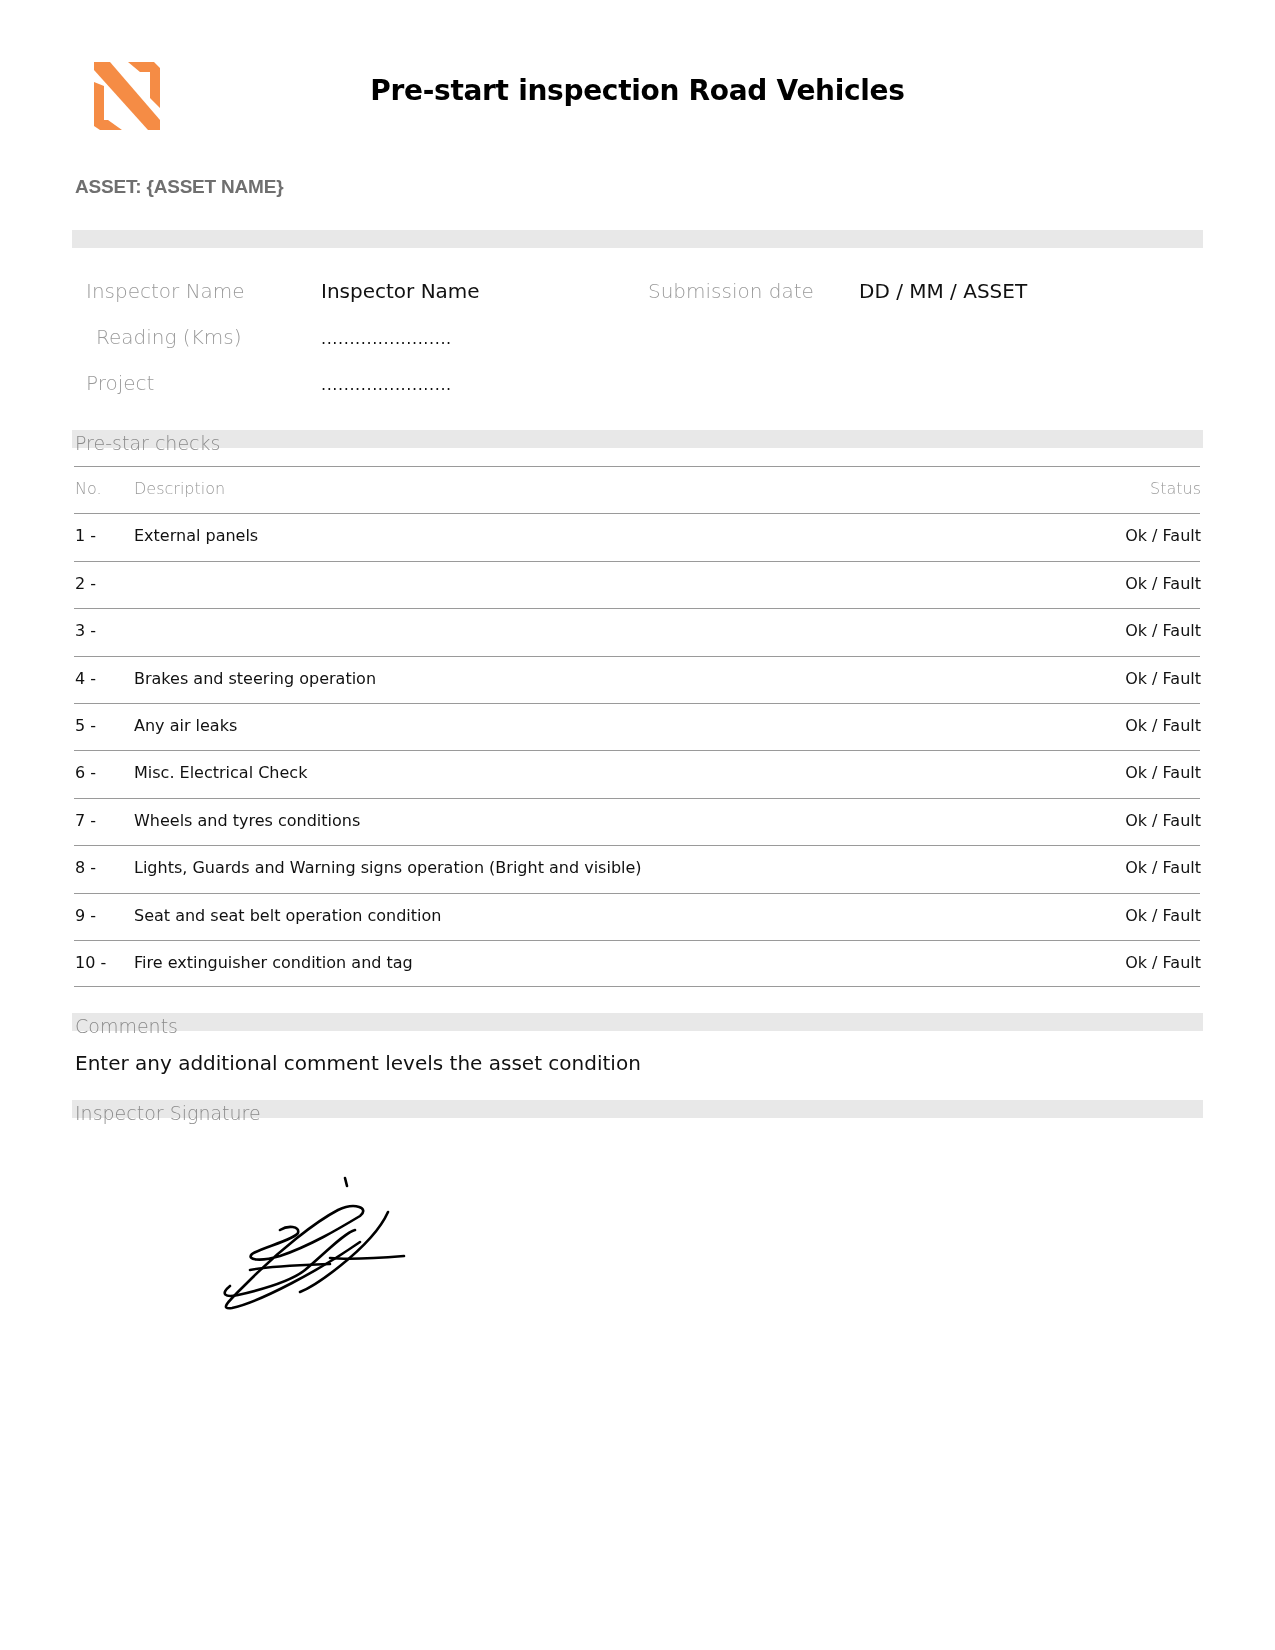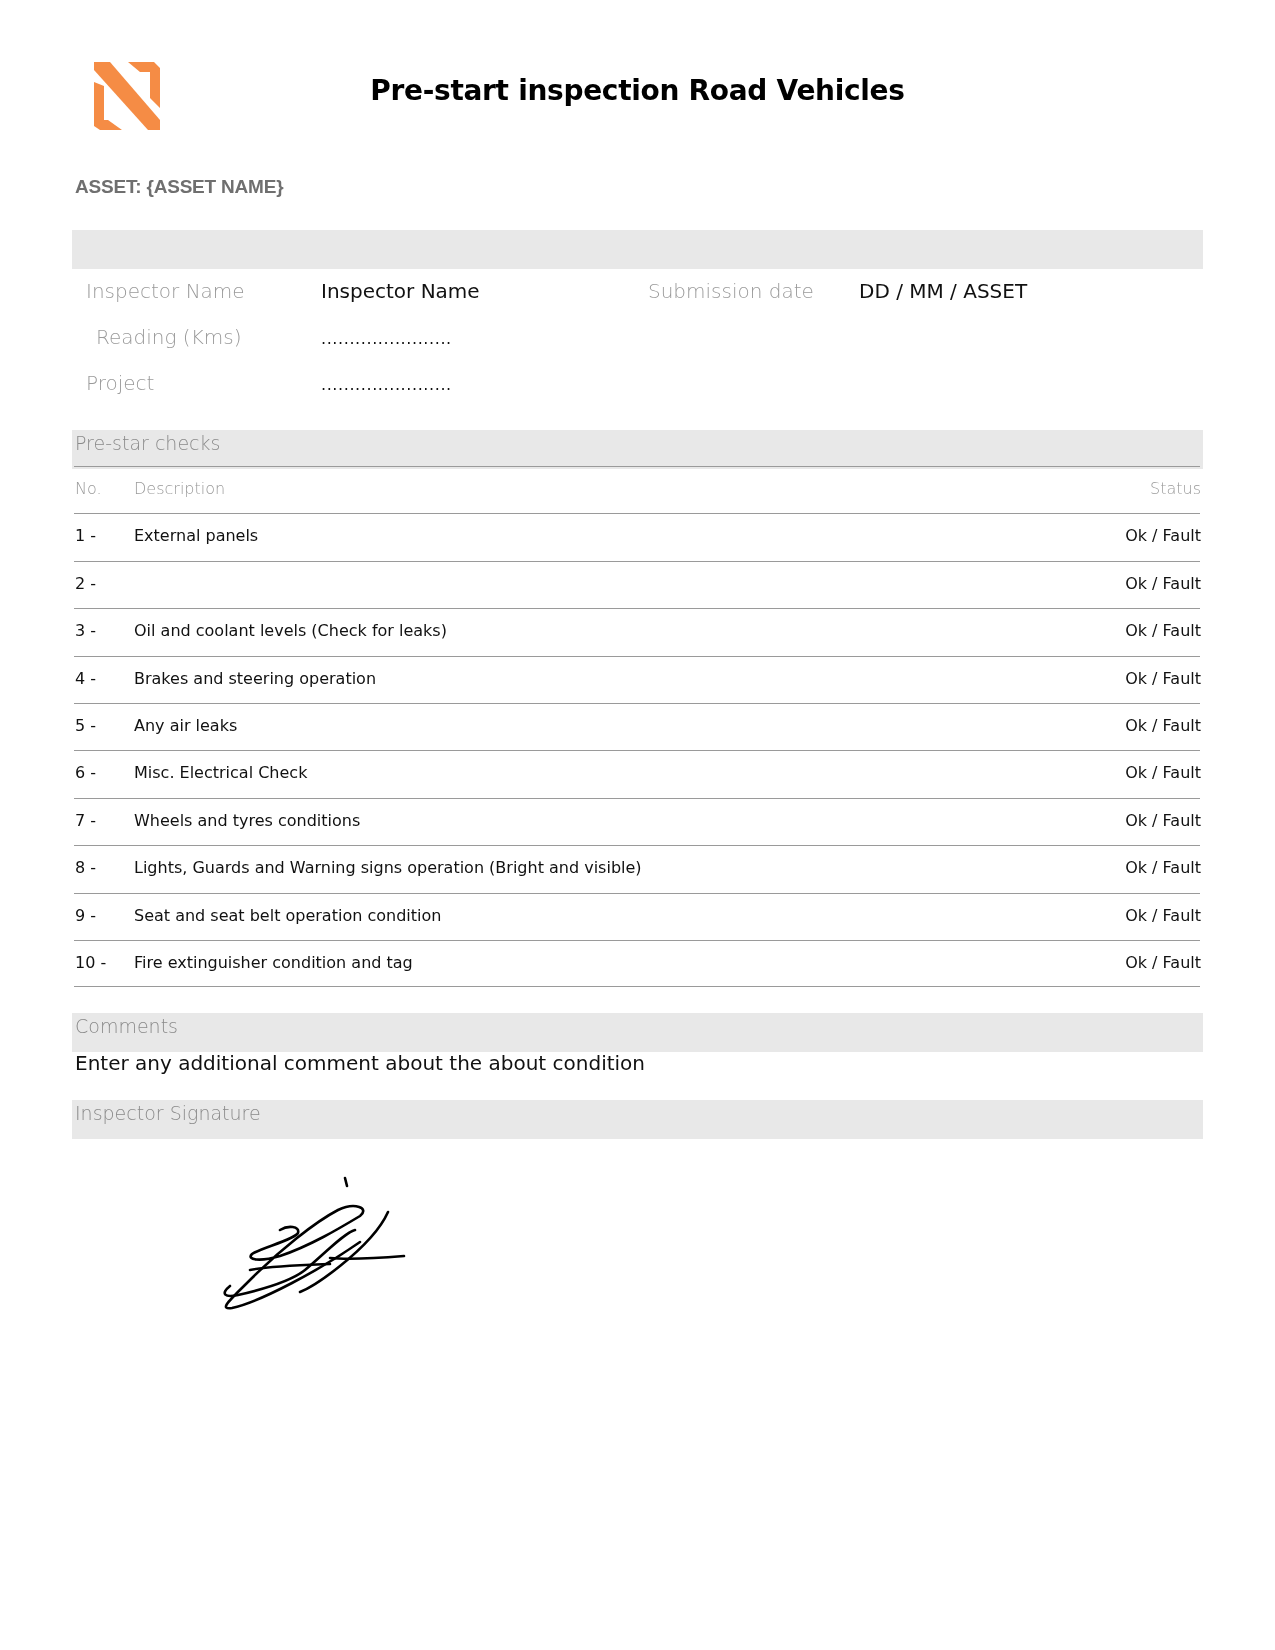--- a/index.html
+++ b/index.html
@@ -17,21 +17,21 @@
       font-family: "DejaVu Sans", sans-serif; font-weight: bold;
       font-size: 28px; letter-spacing: -0.3px; color: #000;
     }
     .doc-title span { position: relative; left: 0px; }
     .asset {
       position: absolute; left: 75px; top: 176px;
       font-family: "Liberation Sans", sans-serif; font-weight: bold;
       font-size: 19px; color: #6f6f6f; letter-spacing: -0.2px;
     }
     .band {
-      position: absolute; left: 72px; width: 1131px; height: 39px;
+      position: absolute; left: 72px; width: 1131px; height: 18px;
       background: #e8e8e8;
       font-family: "DejaVu Sans", sans-serif; font-size: 19px;
       color: #8a8a8a; line-height: 26px; padding-left: 3px;
       font-weight: 300;
     }
     .info-label {
       position: absolute; font-size: 20px; color: #9a9a9a;
       font-family: "DejaVu Sans", sans-serif; font-weight: 300;
     }
     .info-value {
@@ -101,21 +101,20 @@
     <span class="no">1 -</span>
     <span class="desc">External panels</span>
     <span class="status">Ok / Fault</span>
   </div>
   <div class="row">
     <span class="no">2 -</span>
     <span class="status">Ok / Fault</span>
   </div>
   <div class="row">
     <span class="no">3 -</span>
-    <span class="desc">Oil and coolant levels (Check for leaks)</span>
     <span class="status">Ok / Fault</span>
   </div>
   <div class="row">
     <span class="no">4 -</span>
     <span class="desc">Brakes and steering operation</span>
     <span class="status">Ok / Fault</span>
   </div>
   <div class="row">
     <span class="no">5 -</span>
     <span class="desc">Any air leaks</span>
@@ -142,21 +141,21 @@
     <span class="status">Ok / Fault</span>
   </div>
   <div class="row last">
     <span class="no">10 -</span>
     <span class="desc">Fire extinguisher condition and tag</span>
     <span class="status">Ok / Fault</span>
   </div>
 </div>
 
 <div class="band" style="top:1013px;">Comments</div>
-<div class="comment-text">Enter any additional comment about the about condition</div>
+<div class="comment-text">Enter any additional comment levels the asset condition</div>
 
 <div class="band" style="top:1100px;">Inspector Signature</div>
 
 <svg class="signature" viewBox="0 0 200 145" fill="none" stroke="#000" stroke-width="2.6" stroke-linecap="round" stroke-linejoin="round">
   <path d="M135,8 L137,16"></path>
   <path d="M70,60 C78,55 90,56 88,63 C84,70 50,78 42,84 C36,90 50,92 70,86 C100,76 130,58 150,46 C160,38 145,32 128,40 C105,52 70,80 40,110 C20,130 8,140 22,138 C50,132 110,100 150,72"></path>
   <path d="M145,60 C135,62 110,88 95,100 C80,112 50,120 28,125 C15,128 10,124 20,116"></path>
   <path d="M178,42 C170,60 150,80 130,96 C115,108 100,118 90,122"></path>
   <path d="M120,88 C140,90 170,88 194,86"></path>
   <path d="M40,100 C60,96 95,95 120,94"></path>

